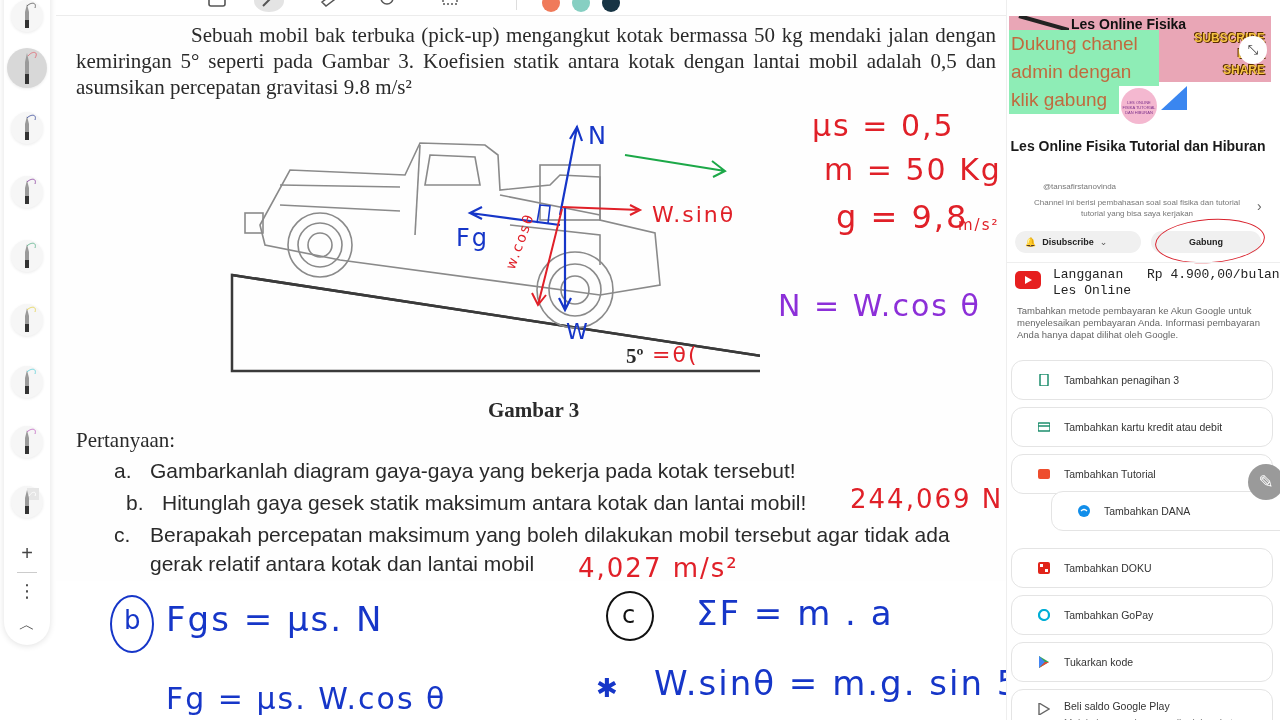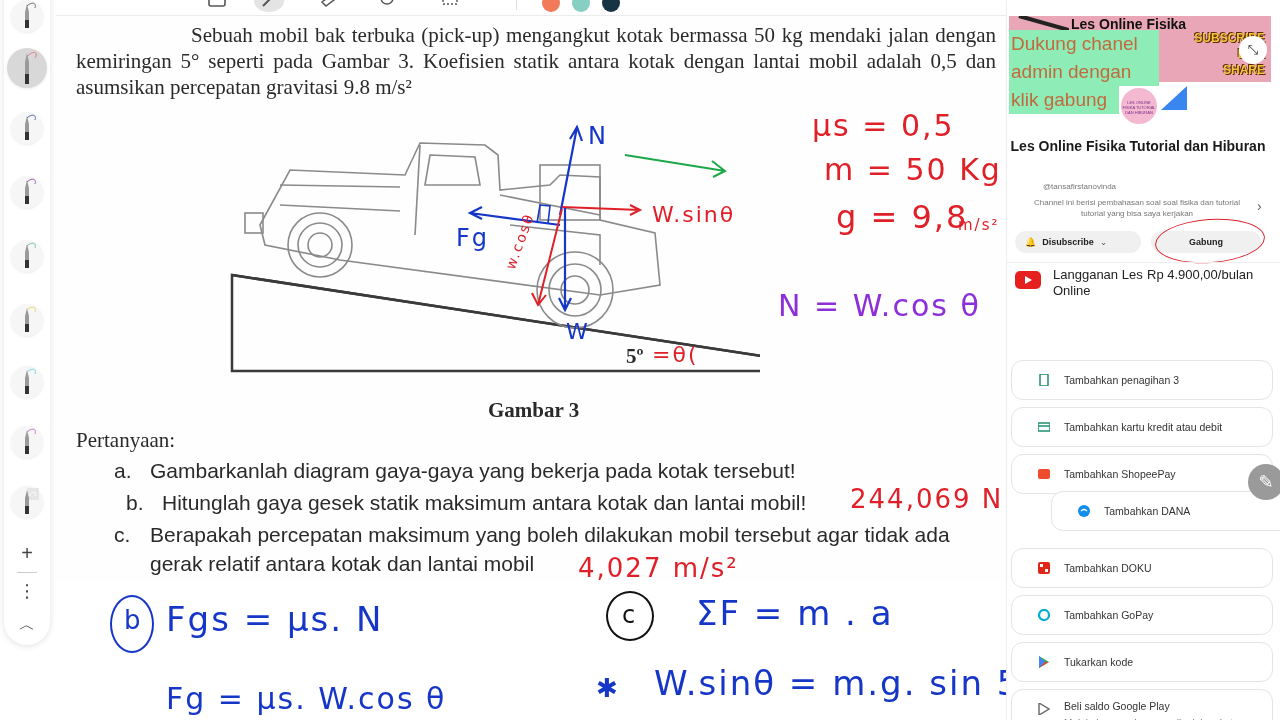--- a/index.html
+++ b/index.html
@@ -65,21 +65,21 @@
   .ch-desc { position: absolute; left: 14px; top: 197px; width: 232px; text-align: center; font-size: 8px; line-height: 11px; color: #777; }
   .ch-chevron { position: absolute; left: 250px; top: 198px; font-size: 14px; color: #666; cursor: pointer; }
 
   .pill { position: absolute; top: 231px; height: 22px; border-radius: 11px; background: #f0f0f0; font-size: 9px; font-weight: bold; color: #222; line-height: 22px; cursor: pointer; }
   .pill.unsub { left: 8px; width: 126px; padding-left: 10px; }
   .pill.join { left: 144px; width: 110px; text-align: center; }
   .pill .bell { display: inline-block; margin-right: 6px; }
   .pill .chev { display: inline-block; margin-left: 6px; font-weight: normal; color: #555; }
   .join-ring { position: absolute; left: 148px; top: 219px; width: 110px; height: 44px; border: 1.5px solid #d9232e; border-radius: 50%; transform: rotate(-4deg); pointer-events: none; }
 
-  .sub-row { position: absolute; left: 0; top: 262px; width: 274px; height: 40px; border-top: 1px solid #eee; }
+  .sub-row { position: absolute; left: 0; top: 262px; width: 274px; height: 40px; border-top: 1px solid #eee; font-family: Liberation Mono, monospace; }
   .yt-logo { position: absolute; left: 8px; top: 8px; width: 26px; height: 18px; background: #e61f1f; border-radius: 5px; cursor: pointer; }
   .yt-logo::after { content: ""; position: absolute; left: 10px; top: 5px; border-left: 7px solid #fff; border-top: 4px solid transparent; border-bottom: 4px solid transparent; }
   .sub-name { position: absolute; left: 46px; top: 4px; font-size: 13px; line-height: 16px; color: #222; }
   .sub-price { position: absolute; left: 140px; top: 4px; font-size: 13px; color: #222; }
   .sub-note { position: absolute; left: 10px; top: 305px; width: 258px; font-size: 9.5px; line-height: 12px; color: #666; }
 
   .pay-item {
     position: absolute; left: 4px; width: 262px; height: 40px;
     background: #fff; border: 1px solid #e4e4e4; border-radius: 12px;
     cursor: pointer;
@@ -316,39 +316,40 @@
     <span class="bell">🔔</span><span>Disubscribe</span><span class="chev">⌄</span>
   </div>
   <div class="pill join">Gabung</div>
   <div class="join-ring"></div>
 
   <div class="sub-row">
     <div class="yt-logo"></div>
     <div class="sub-name" style="width:90px;">Langganan Les Online</div>
     <div class="sub-price">Rp 4.900,00/bulan</div>
   </div>
+  <div class="sub-note">Tambahkan metode pembayaran ke Akun Google untuk menyelesaikan pembayaran Anda. Informasi pembayaran Anda hanya dapat dilihat oleh Google.</div>
 
   <div class="pay-item" style="top:360px;">
     <svg class="pay-icon" viewBox="0 0 12 12">
         <rect x="2" y="0" width="8" height="12" rx="1" fill="none" stroke="#1e8e6e" stroke-width="1.5"></rect>
       </svg>
     <span class="pay-label">Tambahkan penagihan 3</span>
   </div>
   <div class="pay-item" style="top:407px;">
     <svg class="pay-icon" viewBox="0 0 12 12">
         <rect x="0" y="2" width="12" height="8" rx="1" fill="none" stroke="#1e8e6e" stroke-width="1.5"></rect>
         <line x1="0" y1="5" x2="12" y2="5" stroke="#1e8e6e" stroke-width="1.5"></line>
       </svg>
     <span class="pay-label">Tambahkan kartu kredit atau debit</span>
   </div>
   <div class="pay-item" style="top:454px;">
     <svg class="pay-icon" viewBox="0 0 12 12">
         <rect x="0" y="1" width="12" height="10" rx="2" fill="#ee4d2d"></rect>
       </svg>
-    <span class="pay-label">Tambahkan ShopeePay</span>
+    <span class="pay-label">Tambahkan Tutorial</span>
   </div>
   <div class="pay-item" style="top:491px;margin-left:40px;">
     <svg class="pay-icon" viewBox="0 0 12 12">
         <circle cx="6" cy="6" r="6" fill="#118eea"></circle>
         <path d="M3 6 Q6 3 9 6" stroke="#fff" fill="none" stroke-width="1.4"></path>
       </svg>
     <span class="pay-label">Tambahkan DANA</span>
   </div>
   <div class="pay-item" style="top:548px;">
     <svg class="pay-icon" viewBox="0 0 12 12">

